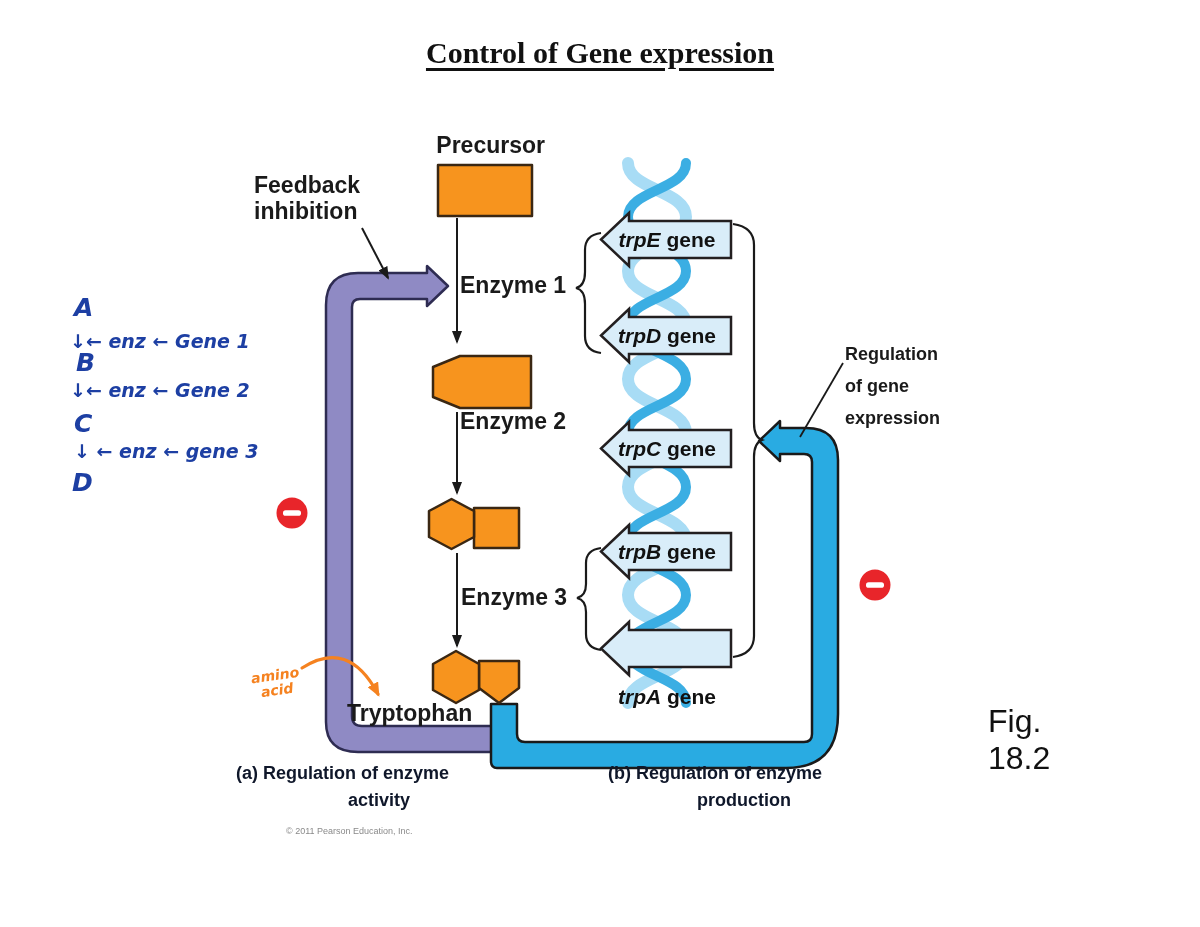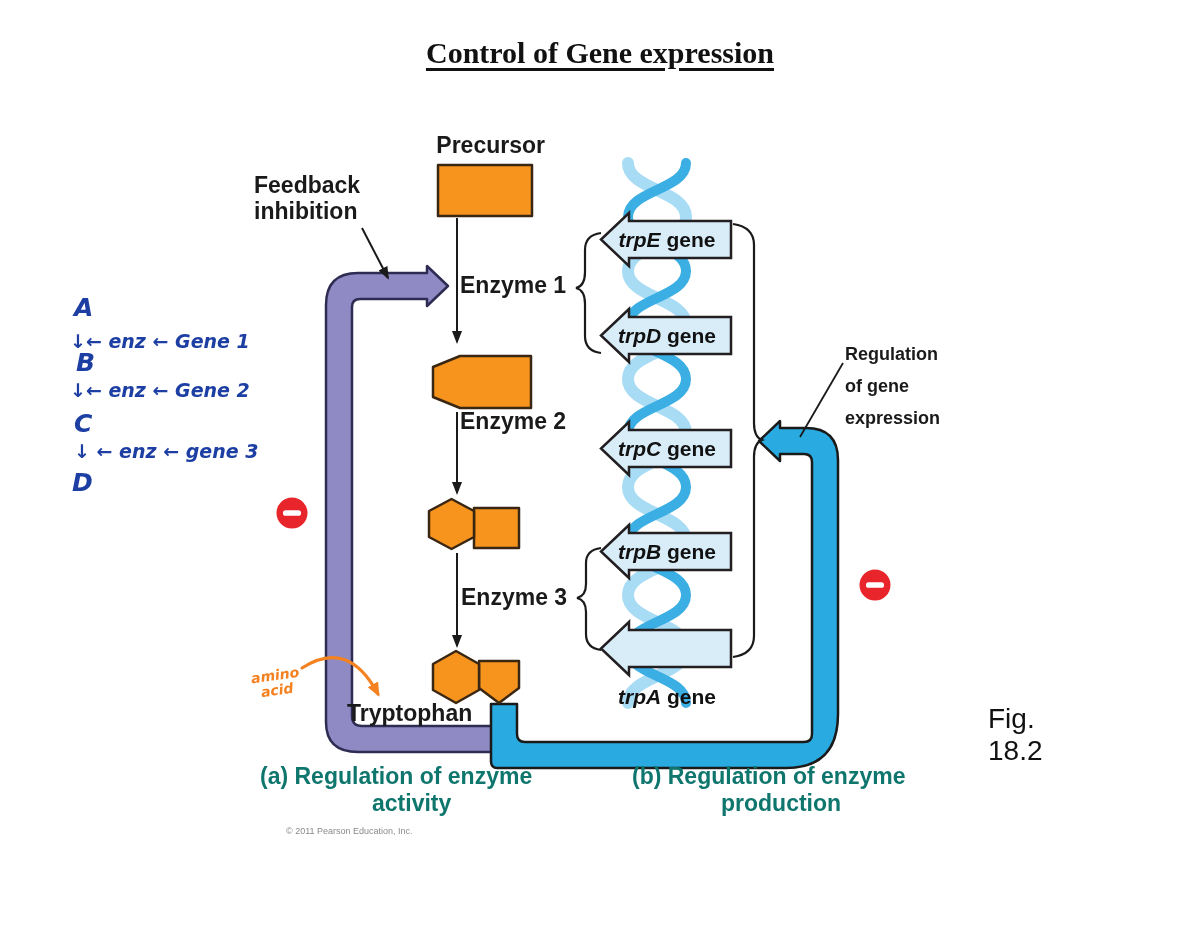--- a/index.html
+++ b/index.html
@@ -7,23 +7,23 @@
          font-family:"Liberation Sans",sans-serif;}
   .abs{position:absolute;}
   .lbl{position:absolute;color:#1a1a1a;font-weight:bold;font-size:23px;line-height:26px;
        white-space:pre-line;}
   #title{left:300px;top:36px;width:600px;text-align:center;
          font-family:"Liberation Serif",serif;font-weight:bold;font-size:30px;color:#111;
          text-decoration:underline;text-underline-offset:5px;}
   .gene-label{position:absolute;left:604px;width:126px;height:28px;line-height:28px;
               text-align:center;font-weight:bold;font-size:21px;color:#111;white-space:nowrap;}
   .gene-label .it{font-style:italic;text-align:right;}
-  .caption{position:absolute;font-weight:bold;font-size:23px;color:#0f766e;white-space:nowrap;margin-left:24px;}
+  .caption{position:absolute;font-weight:bold;font-size:18px;color:#0f172a;white-space:nowrap;}
   #copyright{position:absolute;left:246px;top:826px;font-size:9px;color:#8a8a8a;margin-left:40px;}
-  #fig-label{position:absolute;left:988px;top:703px;font-size:28px;color:#111;}
+  #fig-label{position:absolute;left:988px;top:703px;font-size:32px;color:#111;}
   .hand{position:absolute;color:#1d3fa3;font-family:"DejaVu Sans",sans-serif;
         font-style:italic;font-weight:bold;white-space:nowrap;}
   .hand.letter{font-size:25px;}
   .hand.chain{font-size:19px;}
   #amino{position:absolute;left:252px;top:668px;color:#f58220;font-family:"DejaVu Sans",sans-serif;
          font-style:italic;font-weight:bold;font-size:14px;line-height:15px;text-align:center;
          transform:rotate(-8deg);white-space:pre-line;}
   svg{position:absolute;left:0;top:0;}
 </style>
 </head>

